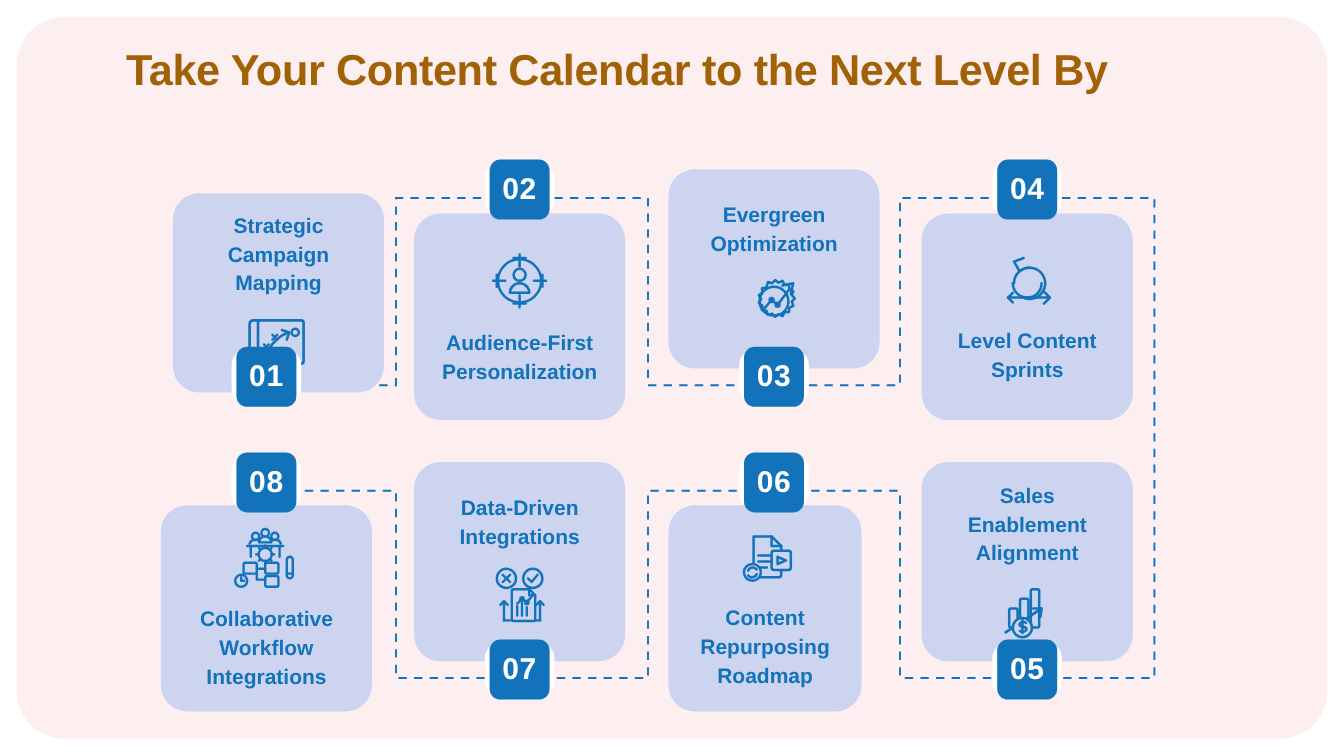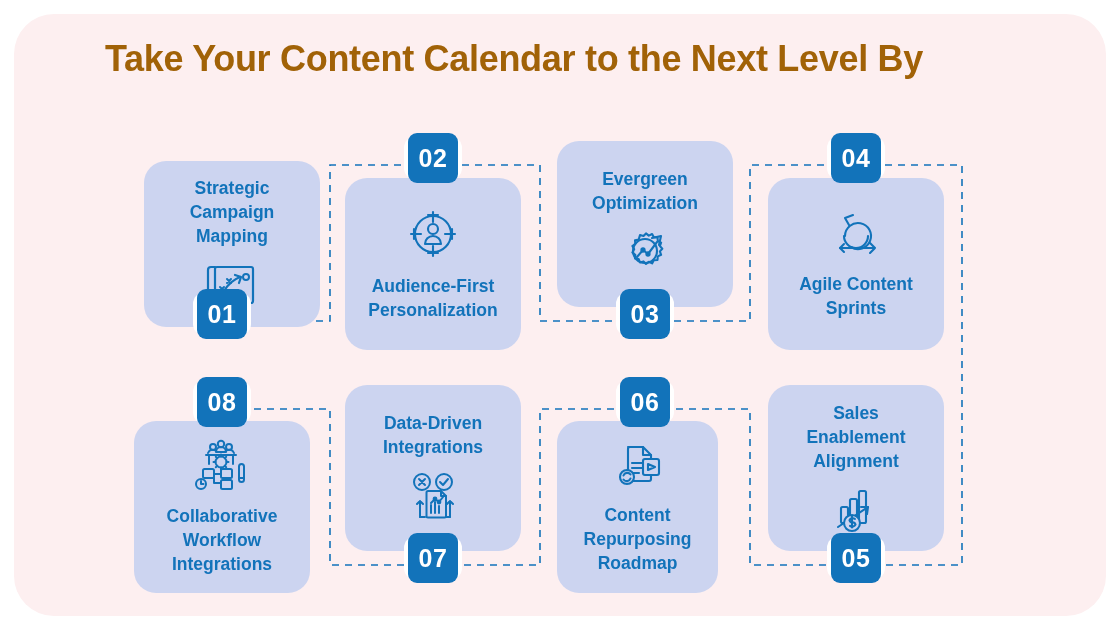--- a/index.html
+++ b/index.html
@@ -199,21 +199,21 @@
       <svg width="58" height="52" viewBox="0 0 58 52">
         <g fill="none" stroke="#1273ba" stroke-width="2.1" stroke-linecap="round" stroke-linejoin="round">
           <path d="M18 28 a13 13 0 1 1 6 11"></path>
           <path d="M26 7 l-8 3 l4 7"></path>
           <path d="M41 28 a12 12 0 0 1 -12 12 a12 12 0 0 1 -12 -12"></path>
           <path d="M13 40 h35 l-5 -5 M48 40 l-5 5"></path>
           <path d="M13 40 l4 -4 M13 40 l4 4"></path>
         </g>
       </svg>
     </div>
-    <div class="card-label">Agile Content
+    <div class="card-label">Level Content
 Sprints</div>
   </div>
   <div class="badge-wrap" style="left:827px; top:136px;">
     <div class="badge">04</div>
   </div>
 
   <div class="card text-top" style="left:768px; top:385px; width:176px; height:166px;">
     <div class="card-label">Sales
 Enablement
 Alignment</div>

